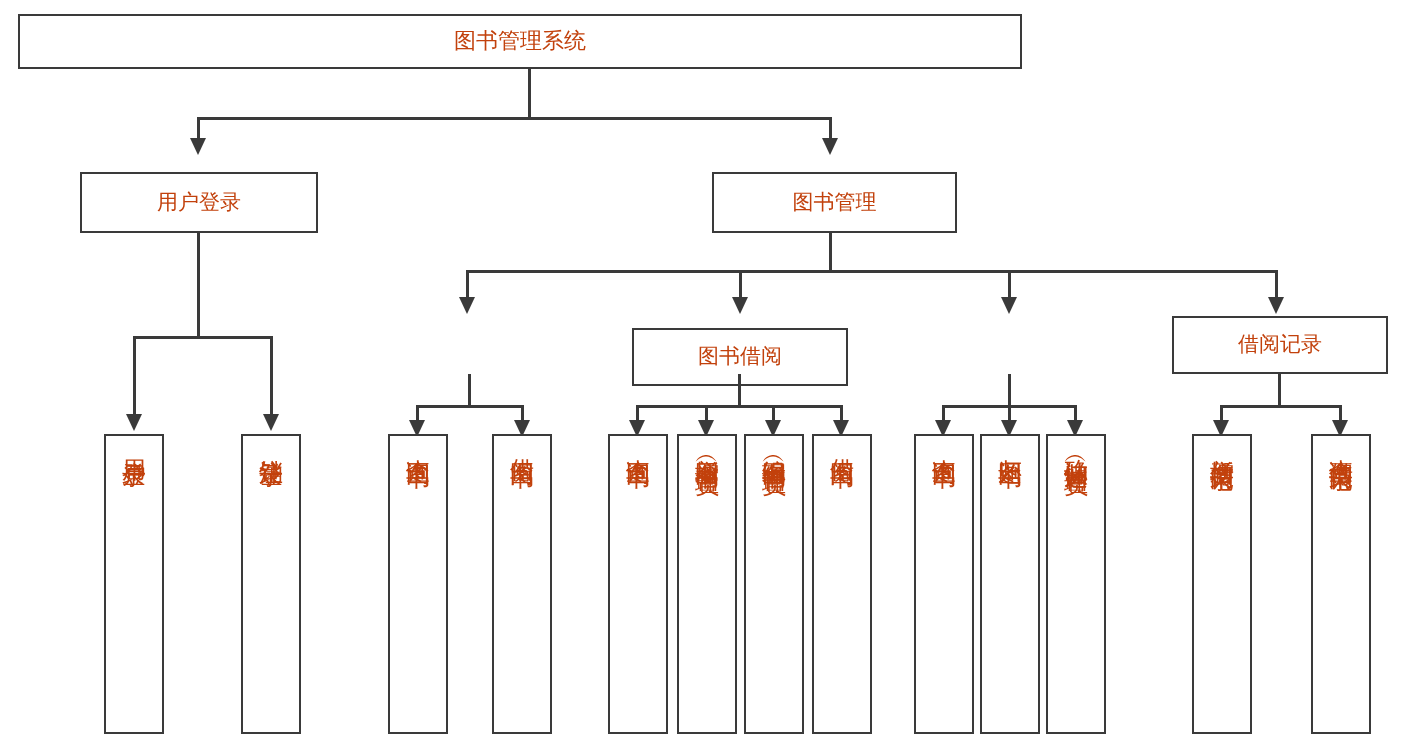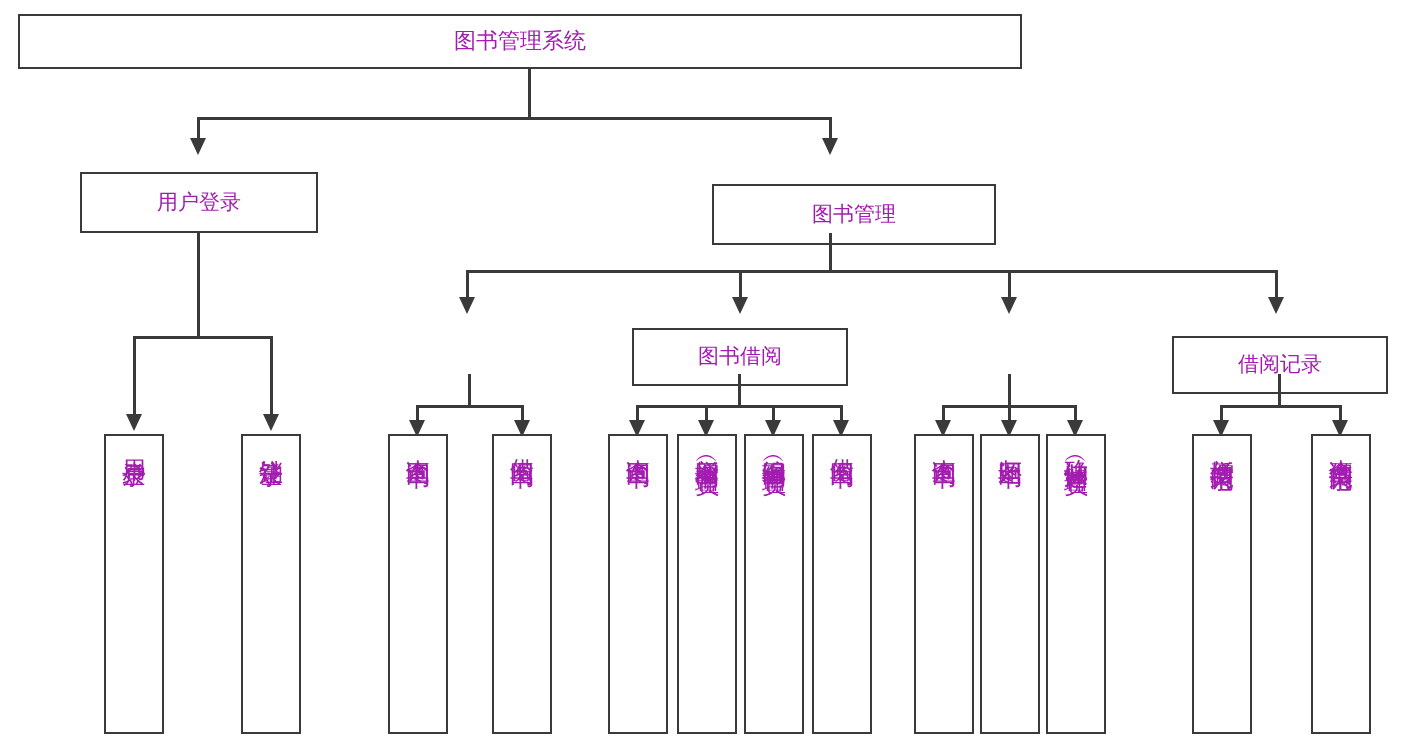--- a/index.html
+++ b/index.html
@@ -21,21 +21,21 @@
     border:2px solid #3a3a3a;
     display:flex;
     align-items:center;
     justify-content:center;
     color:#222222;
   }
   .node .label{
     display:block;
     text-align:center;
     line-height:1.22;
-    color:#a21caf;
+    color:#c2410c;
     white-space:pre;
   }
   
   .node.h .label{
     font-size:21px;
     writing-mode:horizontal-tb;
   }
   .node.root .label{font-size:22px;}
   
   .node.v{
@@ -89,21 +89,21 @@
 
   <div class="conn vline" style="left:197px;top:117px;width:3px;height:23px;"></div>
   <div class="arrow" style="left:190px;top:138px;"></div>
   <div class="conn vline" style="left:829px;top:117px;width:3px;height:23px;"></div>
   <div class="arrow" style="left:822px;top:138px;"></div>
 
   <div class="node h" style="left:80px;top:172px;width:238px;height:61px;">
     <span class="label">用户登录</span>
   </div>
 
-  <div class="node h" style="left:712px;top:184px;width:284px;height:61px;">
+  <div class="node h" style="left:712px;top:172px;width:245px;height:61px;">
     <span class="label">图书管理</span>
   </div>
 
   <div class="conn vline" style="left:197px;top:233px;width:3px;height:104px;"></div>
   <div class="conn hline" style="left:133px;top:336px;width:140px;height:3px;"></div>
   <div class="conn vline" style="left:133px;top:336px;width:3px;height:80px;"></div>
   <div class="arrow" style="left:126px;top:414px;"></div>
   <div class="conn vline" style="left:270px;top:336px;width:3px;height:80px;"></div>
   <div class="arrow" style="left:263px;top:414px;"></div>
 
@@ -118,21 +118,21 @@
 
   <div class="conn vline" style="left:1008px;top:270px;width:3px;height:30px;"></div>
   <div class="arrow" style="left:1001px;top:297px;"></div>
 
   <div class="conn vline" style="left:1275px;top:270px;width:3px;height:30px;"></div>
   <div class="arrow" style="left:1268px;top:297px;"></div>
 
   <div class="node h" style="left:632px;top:328px;width:216px;height:58px;">
     <span class="label">图书借阅</span>
   </div>
-  <div class="node h" style="left:1172px;top:316px;width:216px;height:58px;margin-top:20px;">
+  <div class="node h" style="left:1172px;top:316px;width:216px;height:58px;">
     <span class="label">借阅记录</span>
   </div>
 
   <div class="conn vline" style="left:468px;top:374px;width:3px;height:33px;"></div>
   <div class="conn hline" style="left:416px;top:405px;width:108px;height:3px;"></div>
   <div class="conn vline" style="left:416px;top:405px;width:3px;height:18px;"></div>
   <div class="arrow" style="left:409px;top:420px;"></div>
   <div class="conn vline" style="left:521px;top:405px;width:3px;height:18px;"></div>
   <div class="arrow" style="left:514px;top:420px;"></div>
 

